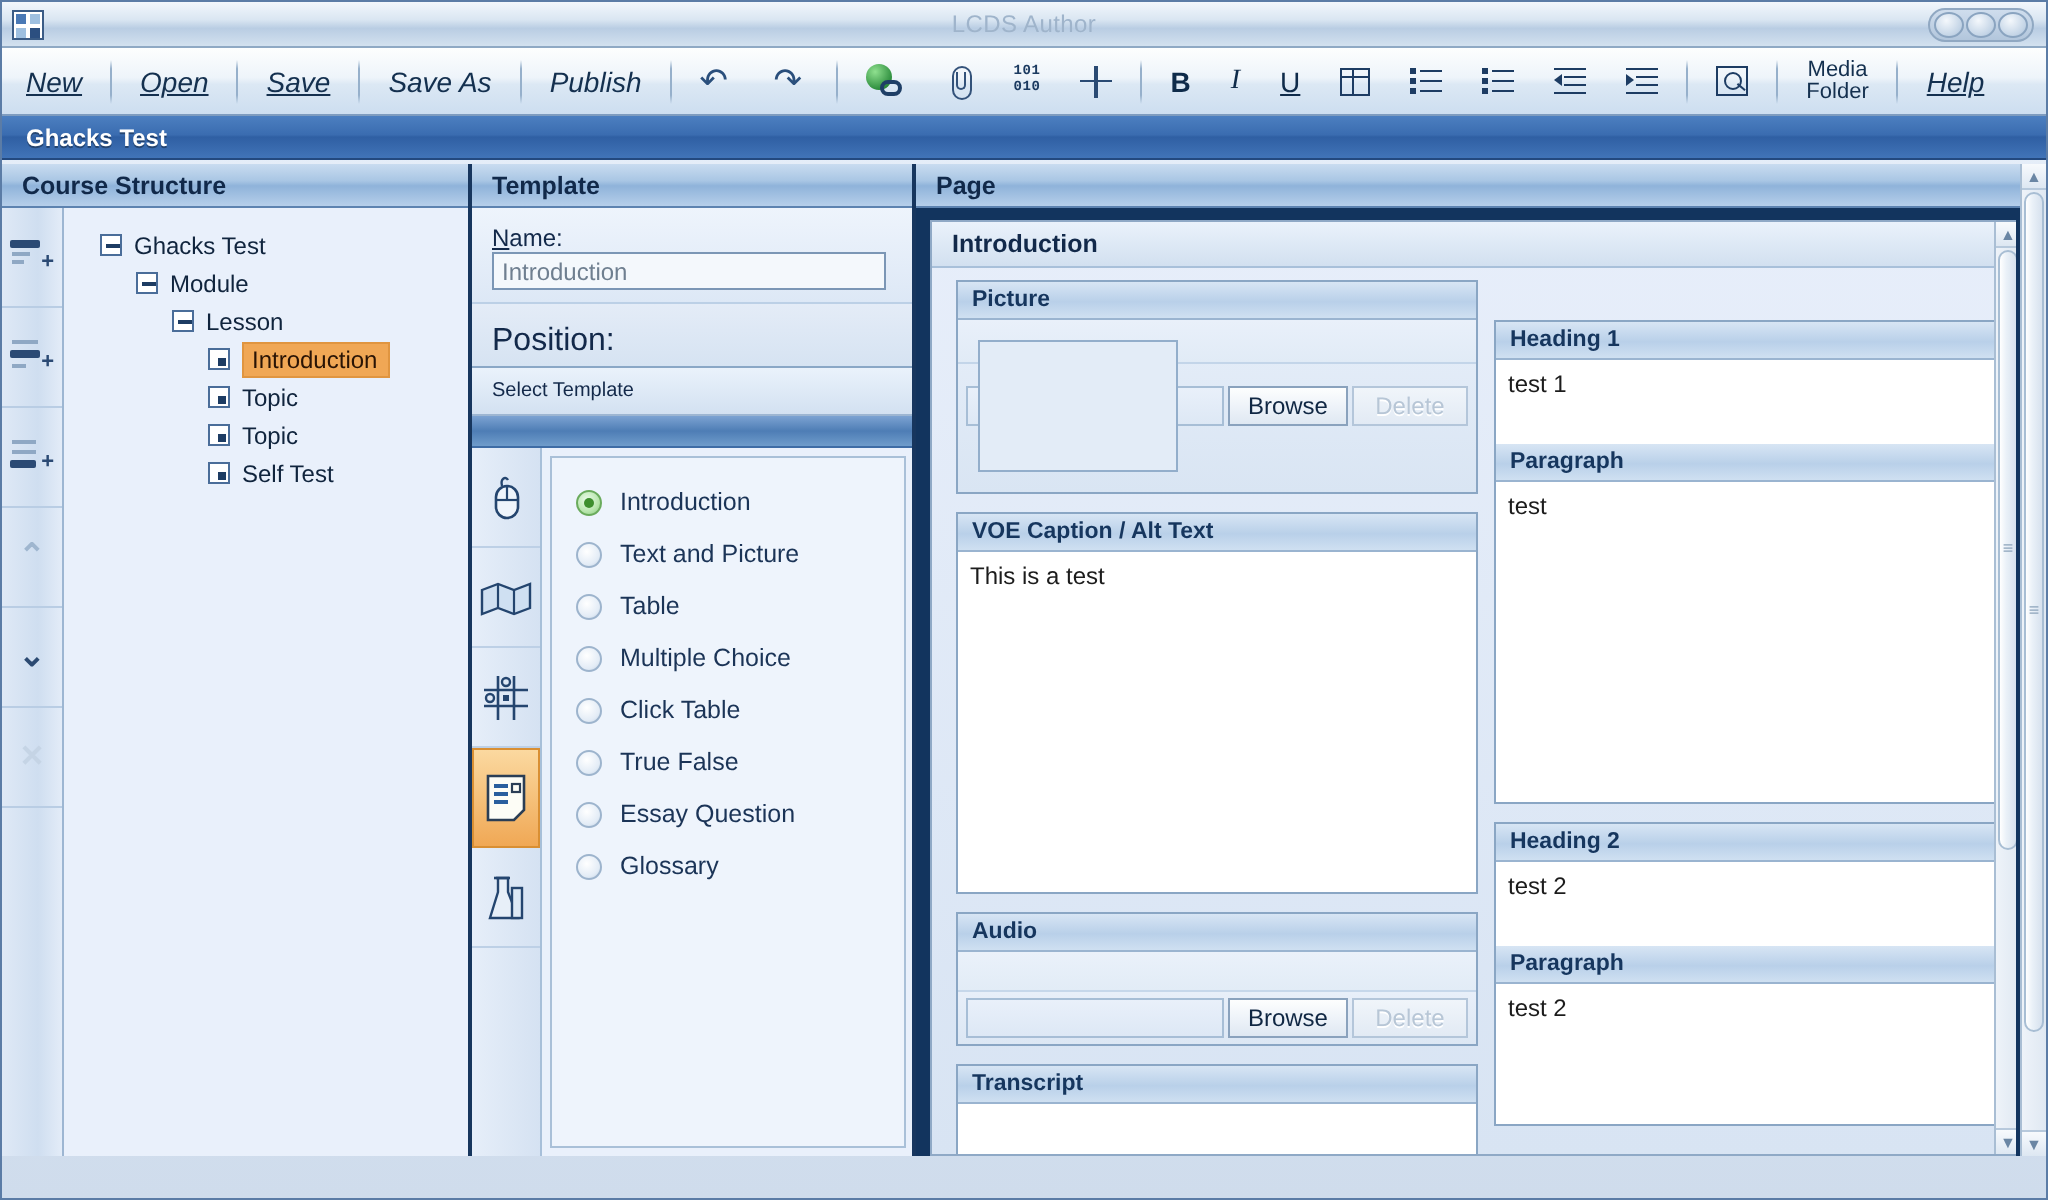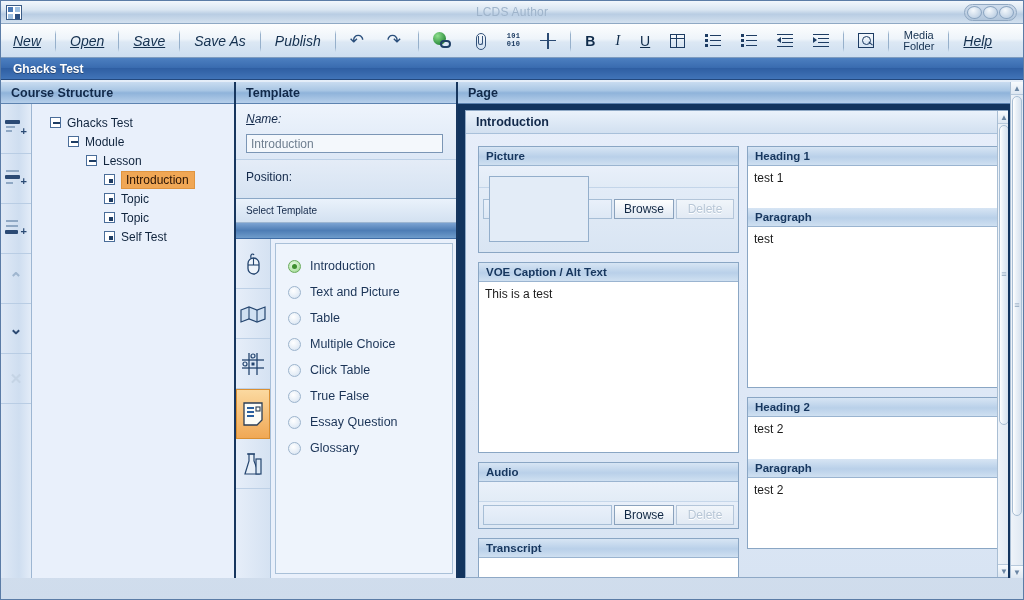--- a/index.html
+++ b/index.html
@@ -203,32 +203,32 @@
     border: 1px solid #e09540;
   }
 
   
   .pane-tpl { width: 222px; border-right: 2px solid #17365e; }
   .tpl-top {
     background: linear-gradient(#eef4fc, #dde8f6);
     padding: 8px 10px 6px 10px;
     border-bottom: 1px solid #bcd0e6;
   }
-  .fld-label { font-size: 12px; color: #13294a; margin-bottom: 8px; font-style: italic; }
+  .fld-label { font-size: 12px; color: #13294a; margin-bottom: 0; }
   .fld-label u { text-decoration: underline; }
   .txt-input {
     width: 197px; height: 19px;
     border: 1px solid #7b96b5; background: #f4f8fc;
     font-size: 12px; color: #6f7f90; padding: 0 4px; line-height: 17px;
     font-family: "Liberation Sans", sans-serif;
   }
   .tpl-pos {
     background: linear-gradient(#e4ecf7, #d6e3f2);
-    padding: 10px 10px 14px 10px;
-    font-size: 12px; color: #13294a;
+    padding: 10px 10px 3px 10px;
+    font-size: 16px; color: #13294a;
     border-bottom: 1px solid #8aa7c6;
   }
   .sel-tpl-bar {
     height: 24px;
     background: linear-gradient(#eaf2fb, #d3e1f1);
     border-bottom: 1px solid #9db6d2;
     display: flex; align-items: center; padding-left: 10px;
     font-size: 10px; color: #13294a;
   }
   .tpl-strip {
@@ -280,21 +280,21 @@
     overflow: hidden;
   }
   .page-title-bar {
     height: 23px;
     background: linear-gradient(#eaf2fb, #d2e0f0);
     border-bottom: 1px solid #a8c0da;
     display: flex; align-items: center; padding-left: 10px;
     font-size: 12.5px; font-weight: bold; color: #12294a;
   }
   .page-cols { display: flex; gap: 8px; padding: 12px 8px 0 12px; height: calc(100% - 23px); }
-  .col { display: flex; flex-direction: column; gap: 9px; }
+  .col { display: flex; flex-direction: column; gap: 9px; justify-content: center; }
   .col-left { width: 262px; }
   .col-right { width: 256px; }
 
   .field-group {
     border: 1px solid #8aa6c4;
     background: #eaf1fa;
   }
   .fg-head {
     height: 19px;
     background: linear-gradient(#d7e5f4, #b9d0e9 55%, #cfe0f1);

